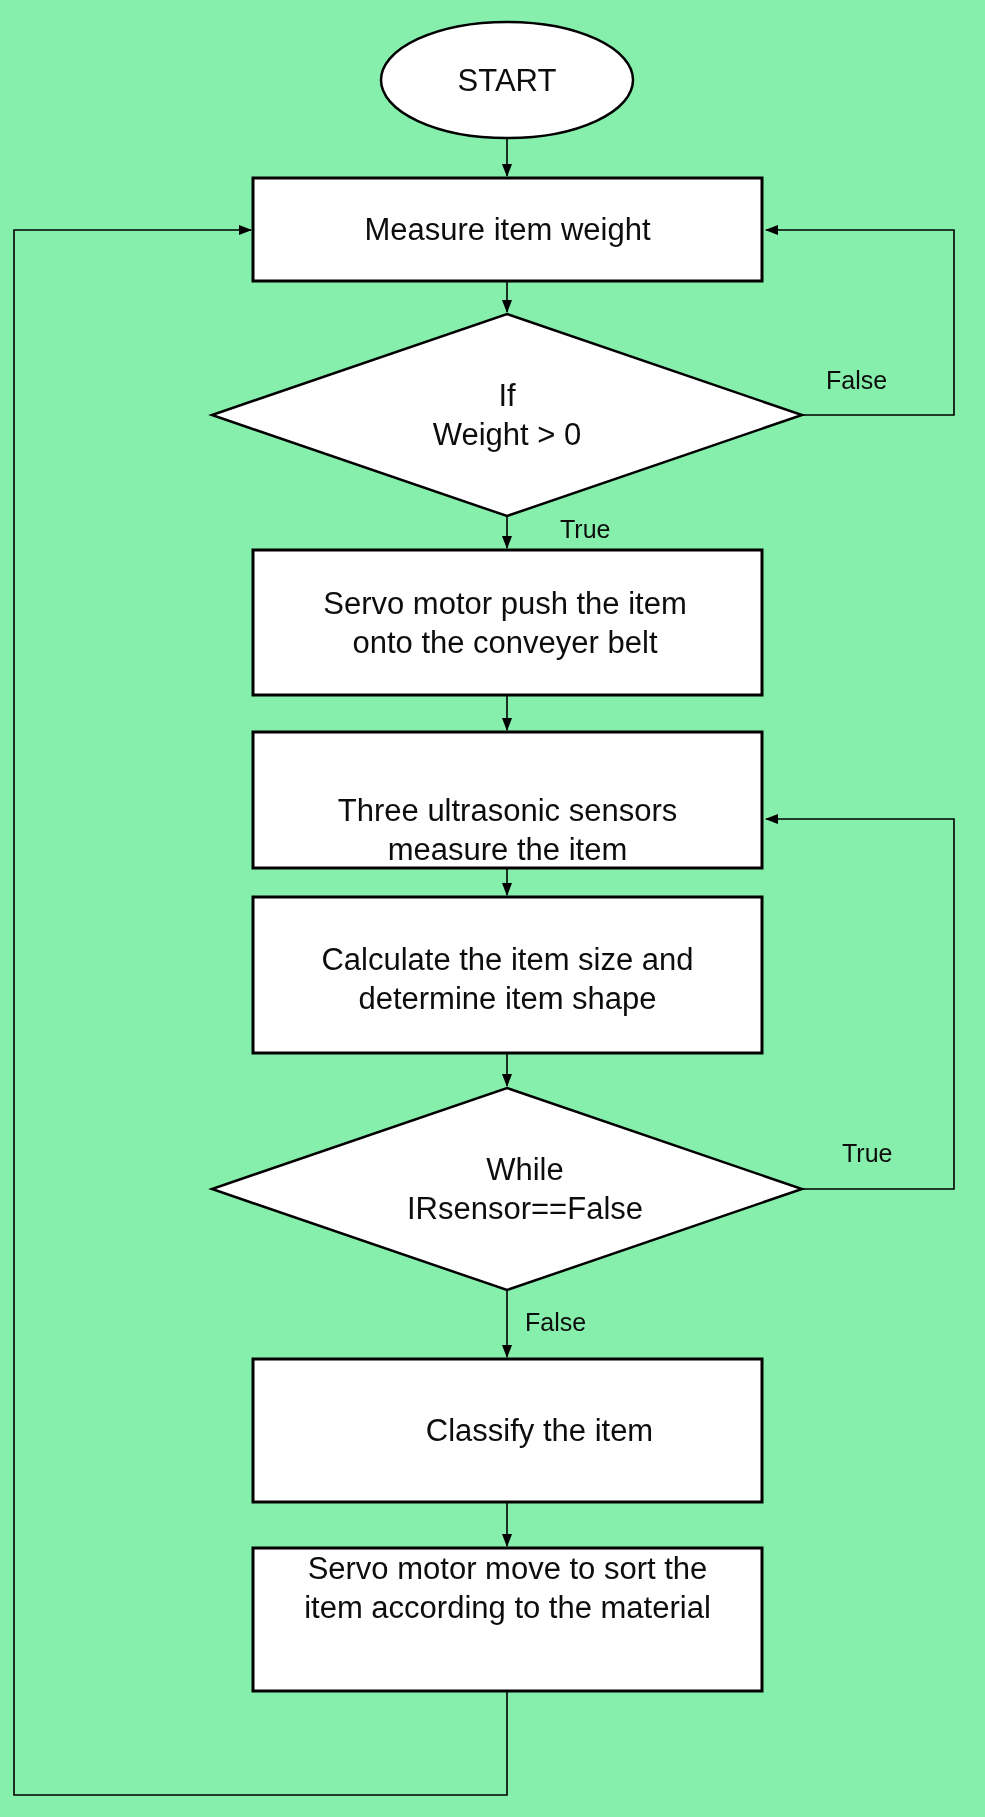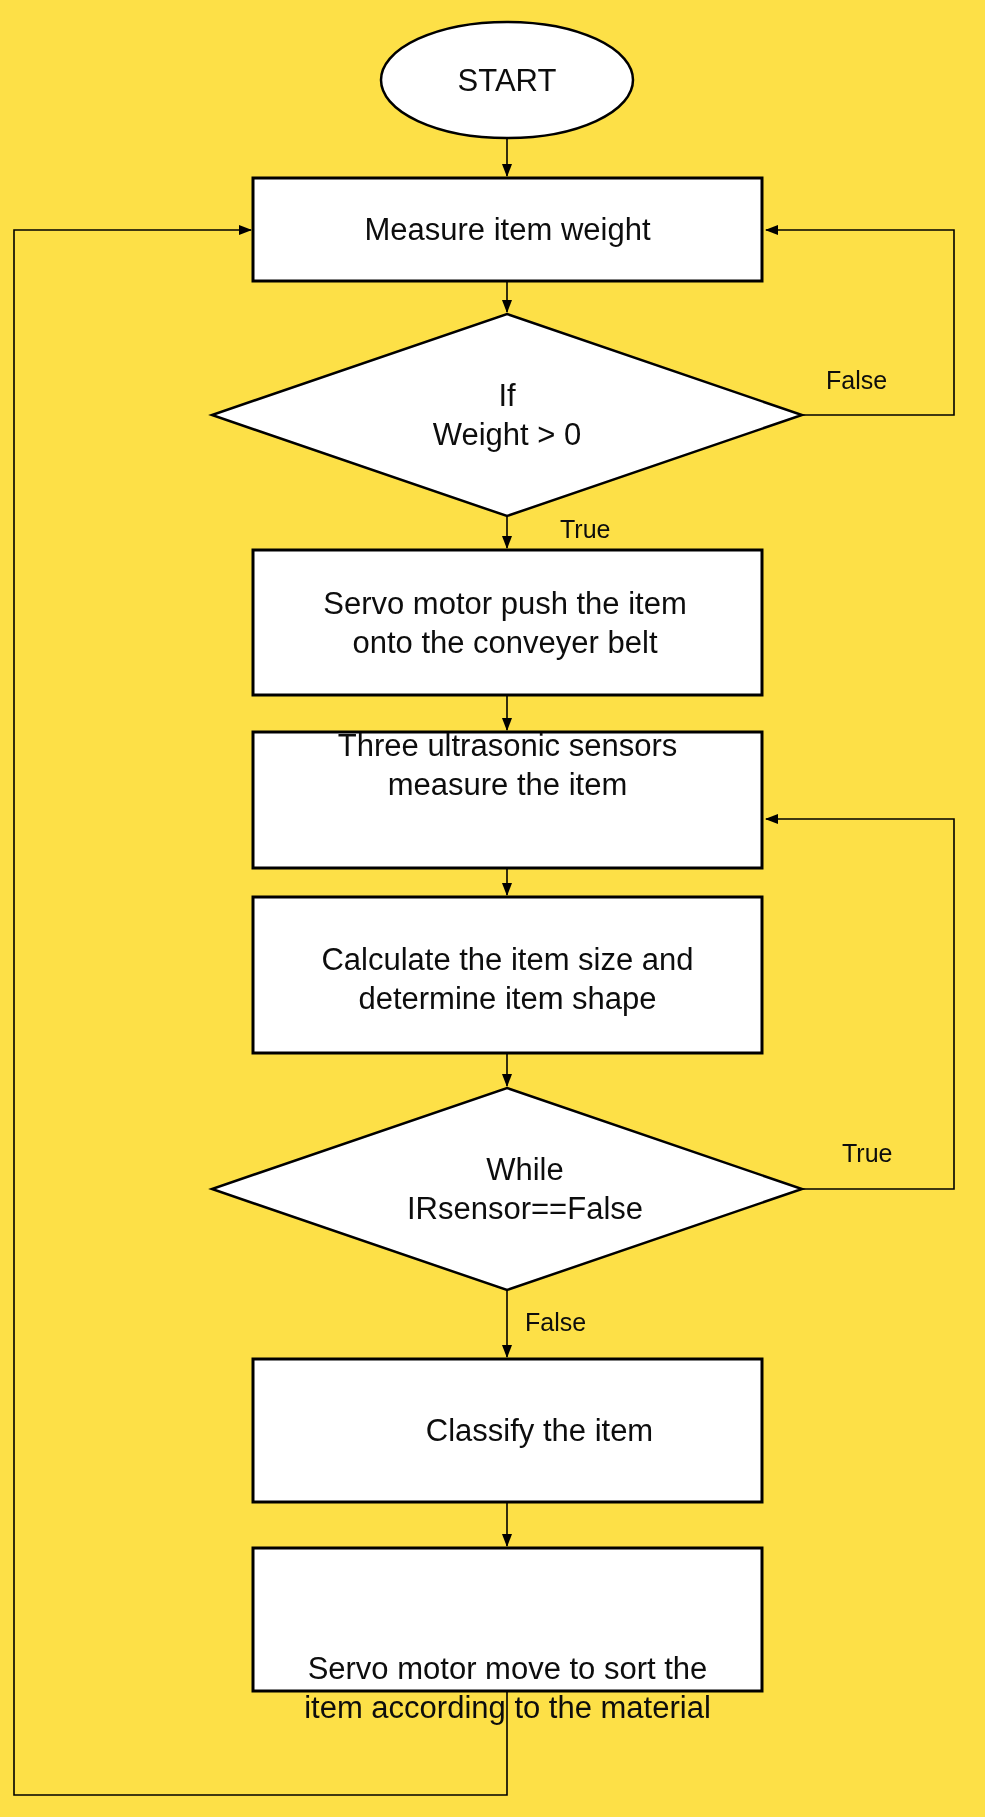--- a/index.html
+++ b/index.html
@@ -4,21 +4,21 @@
 <style>
   html, body {
     margin: 0;
     padding: 0;
     background: #ffffff;
   }
   .canvas {
     position: relative;
     width: 985px;
     height: 1817px;
-    background: #fde047;
+    background: #86efac;
     font-family: "Liberation Sans", sans-serif;
     color: #0d0d0d;
     overflow: hidden;
   }
   .shapes-layer {
     position: absolute;
     left: 0;
     top: 0;
     width: 985px;
     height: 1817px;
@@ -100,32 +100,32 @@
   <div class="node-label" style="left:381px; top:22px; width:252px; height:116px;">START</div>
 
   <div class="node-label" style="left:253px; top:178px; width:509px; height:103px;text-align:right;">Measure item weight</div>
 
   <div class="node-label" style="left:307px; top:355px; width:400px; height:120px;">If
 Weight &gt; 0</div>
 
   <div class="node-label" style="left:253px; top:550px; width:504px; height:145px;">Servo motor push the item
 onto the conveyer belt</div>
 
-  <div class="node-label" style="left:253px; top:697px; width:509px; height:136px;">Three ultrasonic sensors
+  <div class="node-label" style="left:253px; top:762px; width:509px; height:136px;">Three ultrasonic sensors
 measure the item</div>
 
   <div class="node-label" style="left:253px; top:897px; width:509px; height:164px;">Calculate the item size and
 determine item shape</div>
 
   <div class="node-label" style="left:325px; top:1129px; width:400px; height:120px;">While
 IRsensor==False</div>
 
   <div class="node-label" style="left:253px; top:1359px; width:509px; height:143px;margin-left:32px;">Classify the item</div>
 
-  <div class="node-label" style="left:253px; top:1616px; width:509px; height:143px;">Servo motor move to sort the
+  <div class="node-label" style="left:253px; top:1516px; width:509px; height:143px;">Servo motor move to sort the
 item according to the material</div>
 
   <div class="edge-label" style="left:560px; top:512px;">True</div>
 
   <div class="edge-label" style="left:826px; top:363px;">False</div>
 
   <div class="edge-label" style="left:842px; top:1136px;">True</div>
 
   <div class="edge-label" style="left:525px; top:1305px;">False</div>
 

